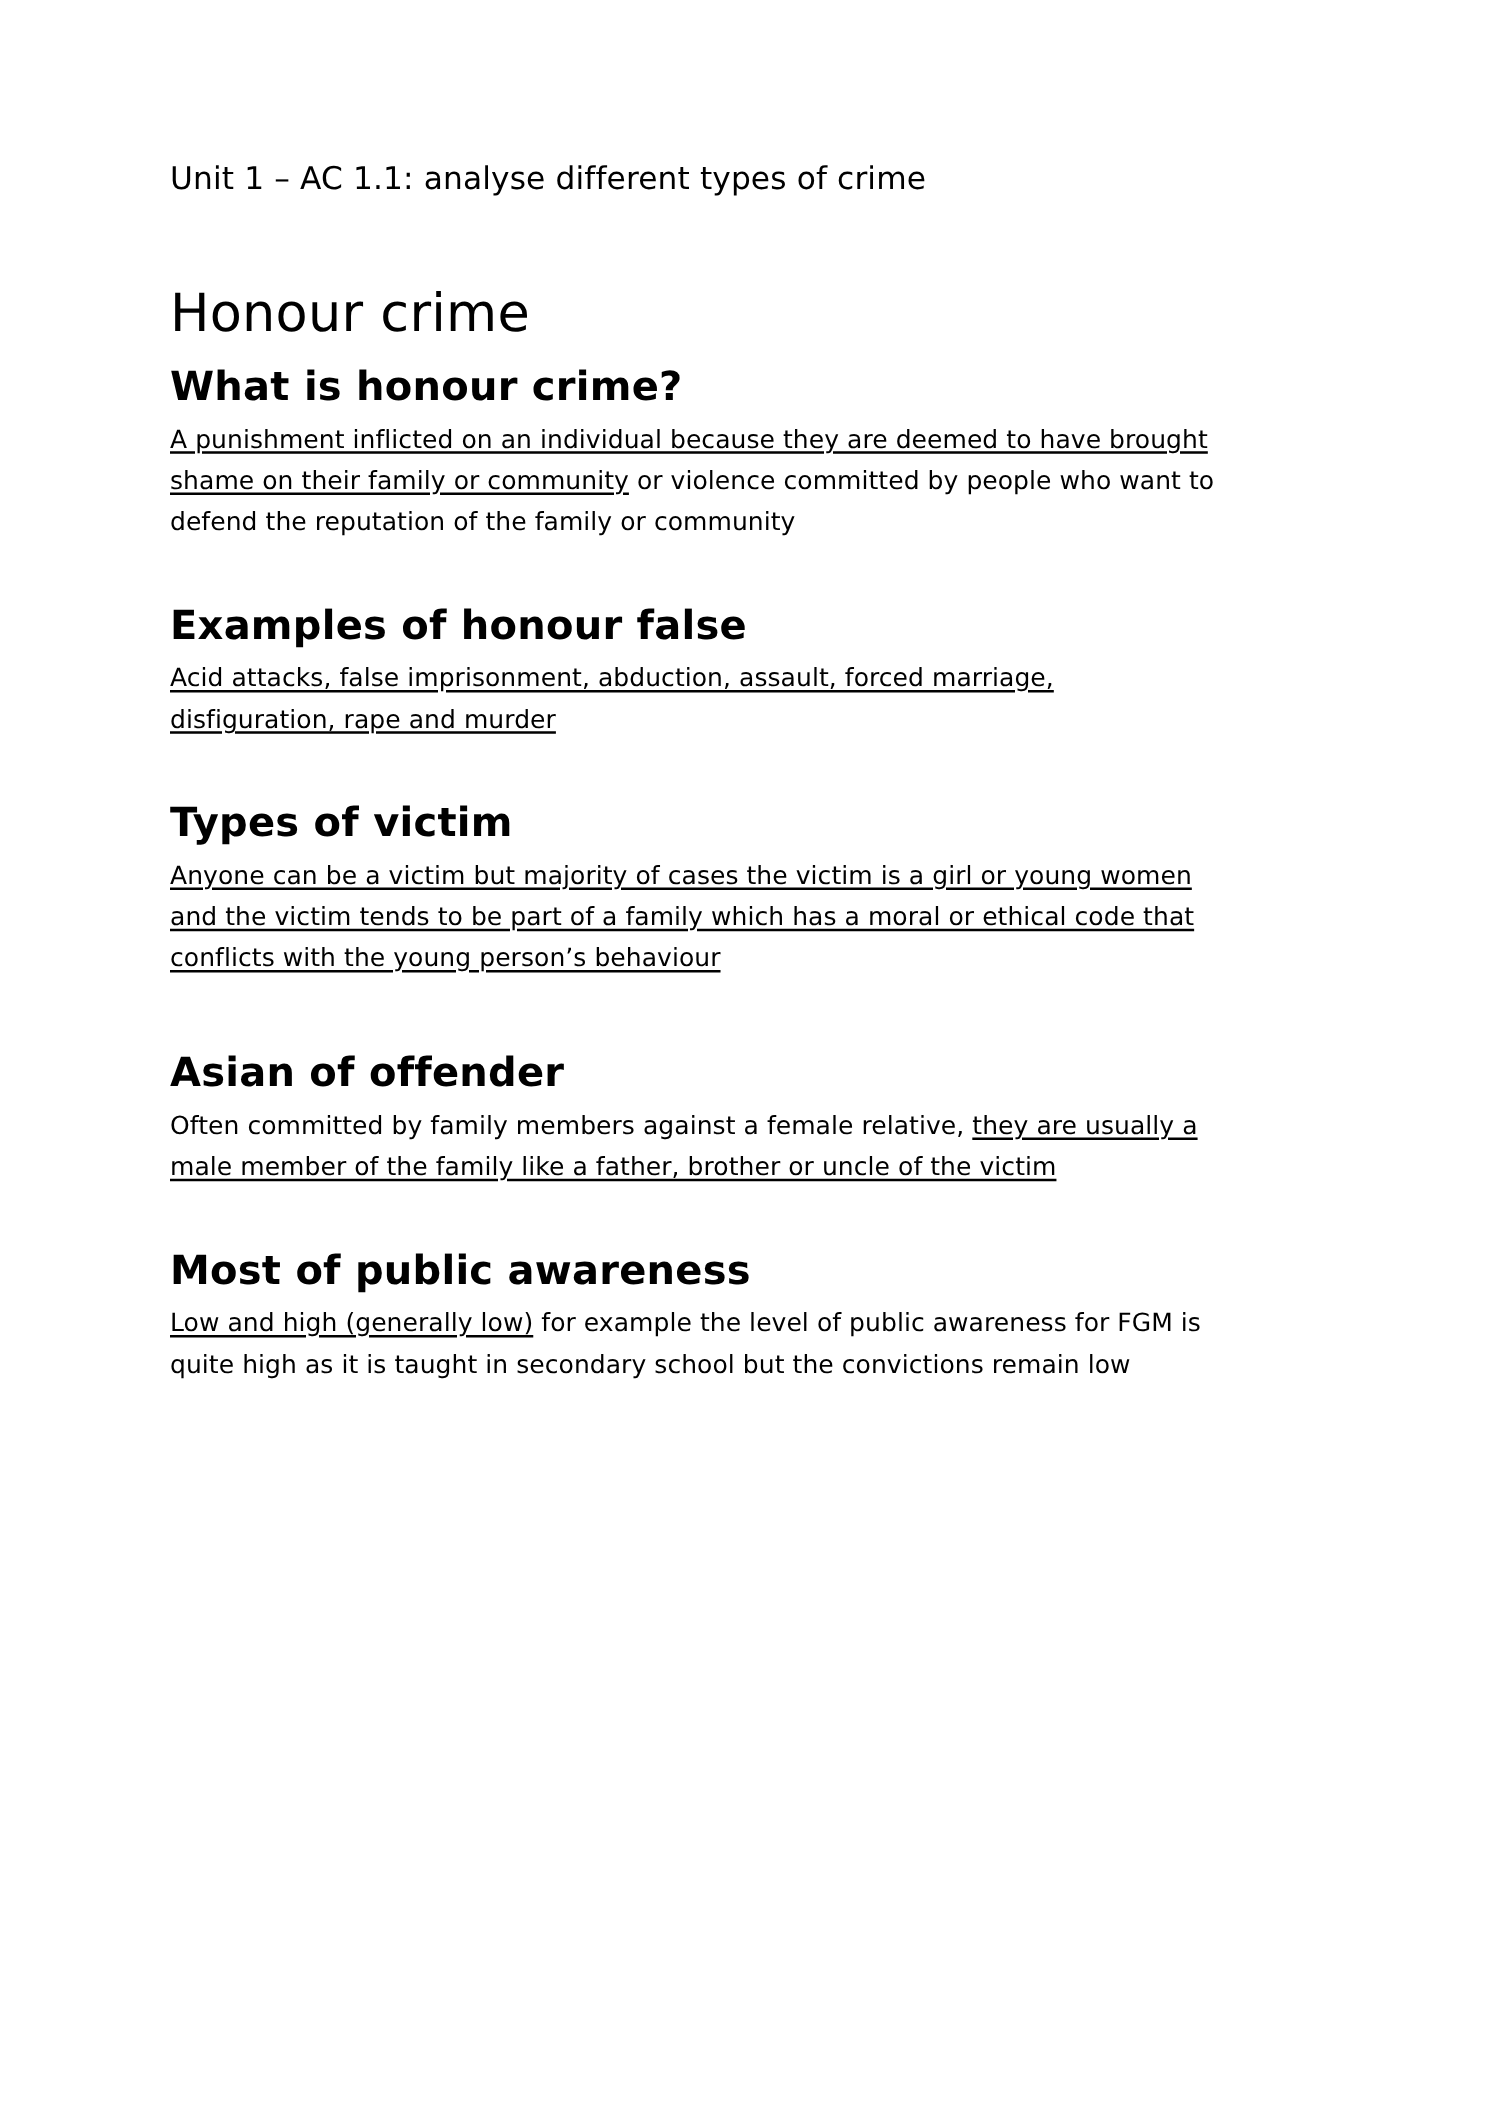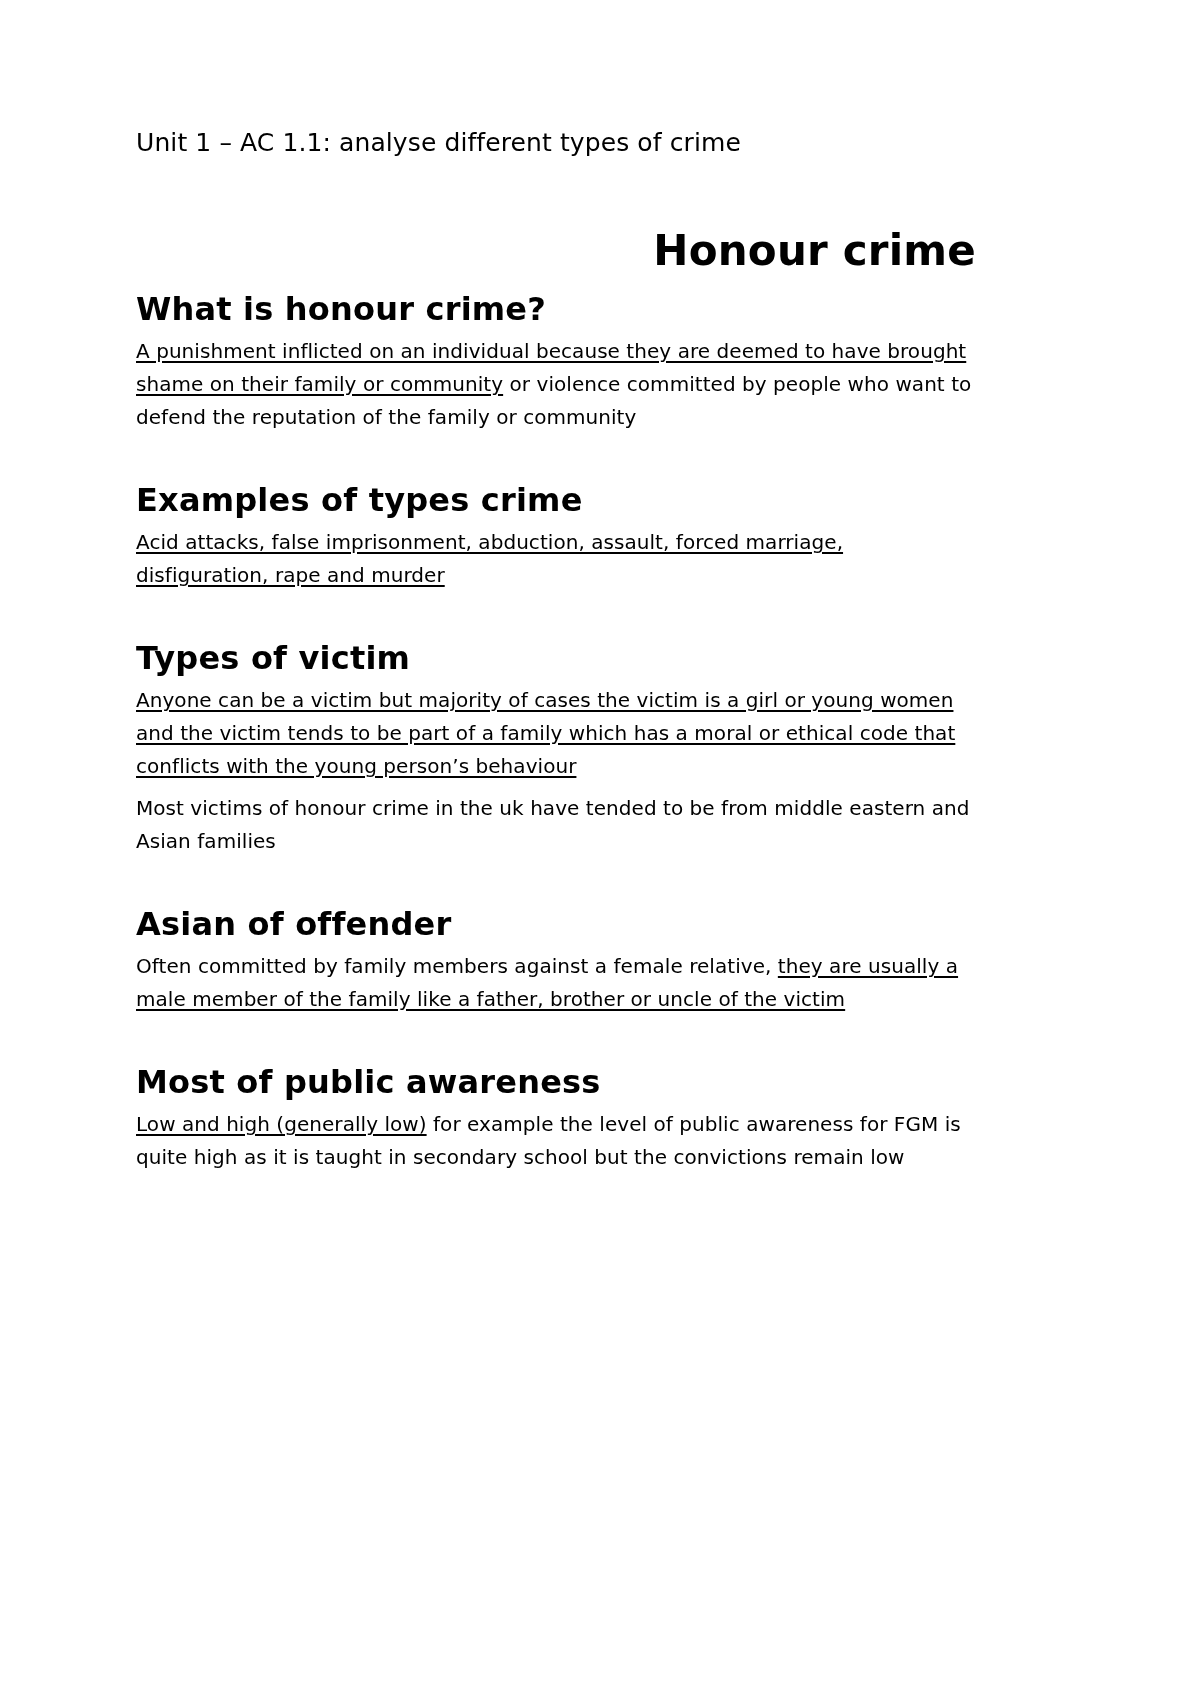--- a/index.html
+++ b/index.html
@@ -31,24 +31,23 @@
   .doc-header {
     font-size: 25px;
     line-height: 34px;
     font-weight: normal;
     margin: 0 0 0 0;
     letter-spacing: 0.1px;
   }
   .doc-title {
     font-size: 42px;
     line-height: 50px;
-    font-weight: bold;
+    font-weight: normal;
     margin: 66px 0 0 0;
     letter-spacing: 0.2px;
-    text-align: right;
   }
   .section {
     margin-top: 0;
   }
   .section-heading {
     font-size: 32px;
     line-height: 34px;
     font-weight: bold;
     margin: 0;
     letter-spacing: 0.2px;
@@ -85,33 +84,32 @@
 
     <div class="section">
       <h2 class="section-heading">What is honour crime?</h2>
       <div class="gap-h-to-p"></div>
       <p class="para"><span class="u">A punishment inflicted on an individual because they are deemed to have brought shame on their family or community</span><span> or violence committed by people who want to defend the reputation of the family or community</span></p>
     </div>
 
     <div class="gap-section"></div>
 
     <div class="section">
-      <h2 class="section-heading">Examples of types crime</h2>
+      <h2 class="section-heading">Examples of honour false</h2>
       <div class="gap-h-to-p"></div>
       <p class="para"><span class="u">Acid attacks, false imprisonment, abduction, assault, forced marriage, disfiguration, rape and murder</span><span></span></p>
     </div>
 
     <div class="gap-section"></div>
 
     <div class="section">
       <h2 class="section-heading">Types of victim</h2>
       <div class="gap-h-to-p"></div>
       <p class="para"><span class="u">Anyone can be a victim but majority of cases the victim is a girl or young women and the victim tends to be part of a family which has a moral or ethical code that conflicts with the young person’s behaviour </span></p>
       <div class="gap-para"></div>
-      <p class="para"><span>Most victims of honour crime in the uk have tended to be from middle eastern and Asian families</span></p>
     </div>
 
     <div class="gap-section"></div>
 
     <div class="section">
       <h2 class="section-heading">Asian of offender</h2>
       <div class="gap-h-to-p"></div>
       <p class="para"><span>Often committed by family members against a female relative, </span><span class="u">they are usually a male member of the family like a father, brother or uncle of the victim</span></p>
     </div>
 

